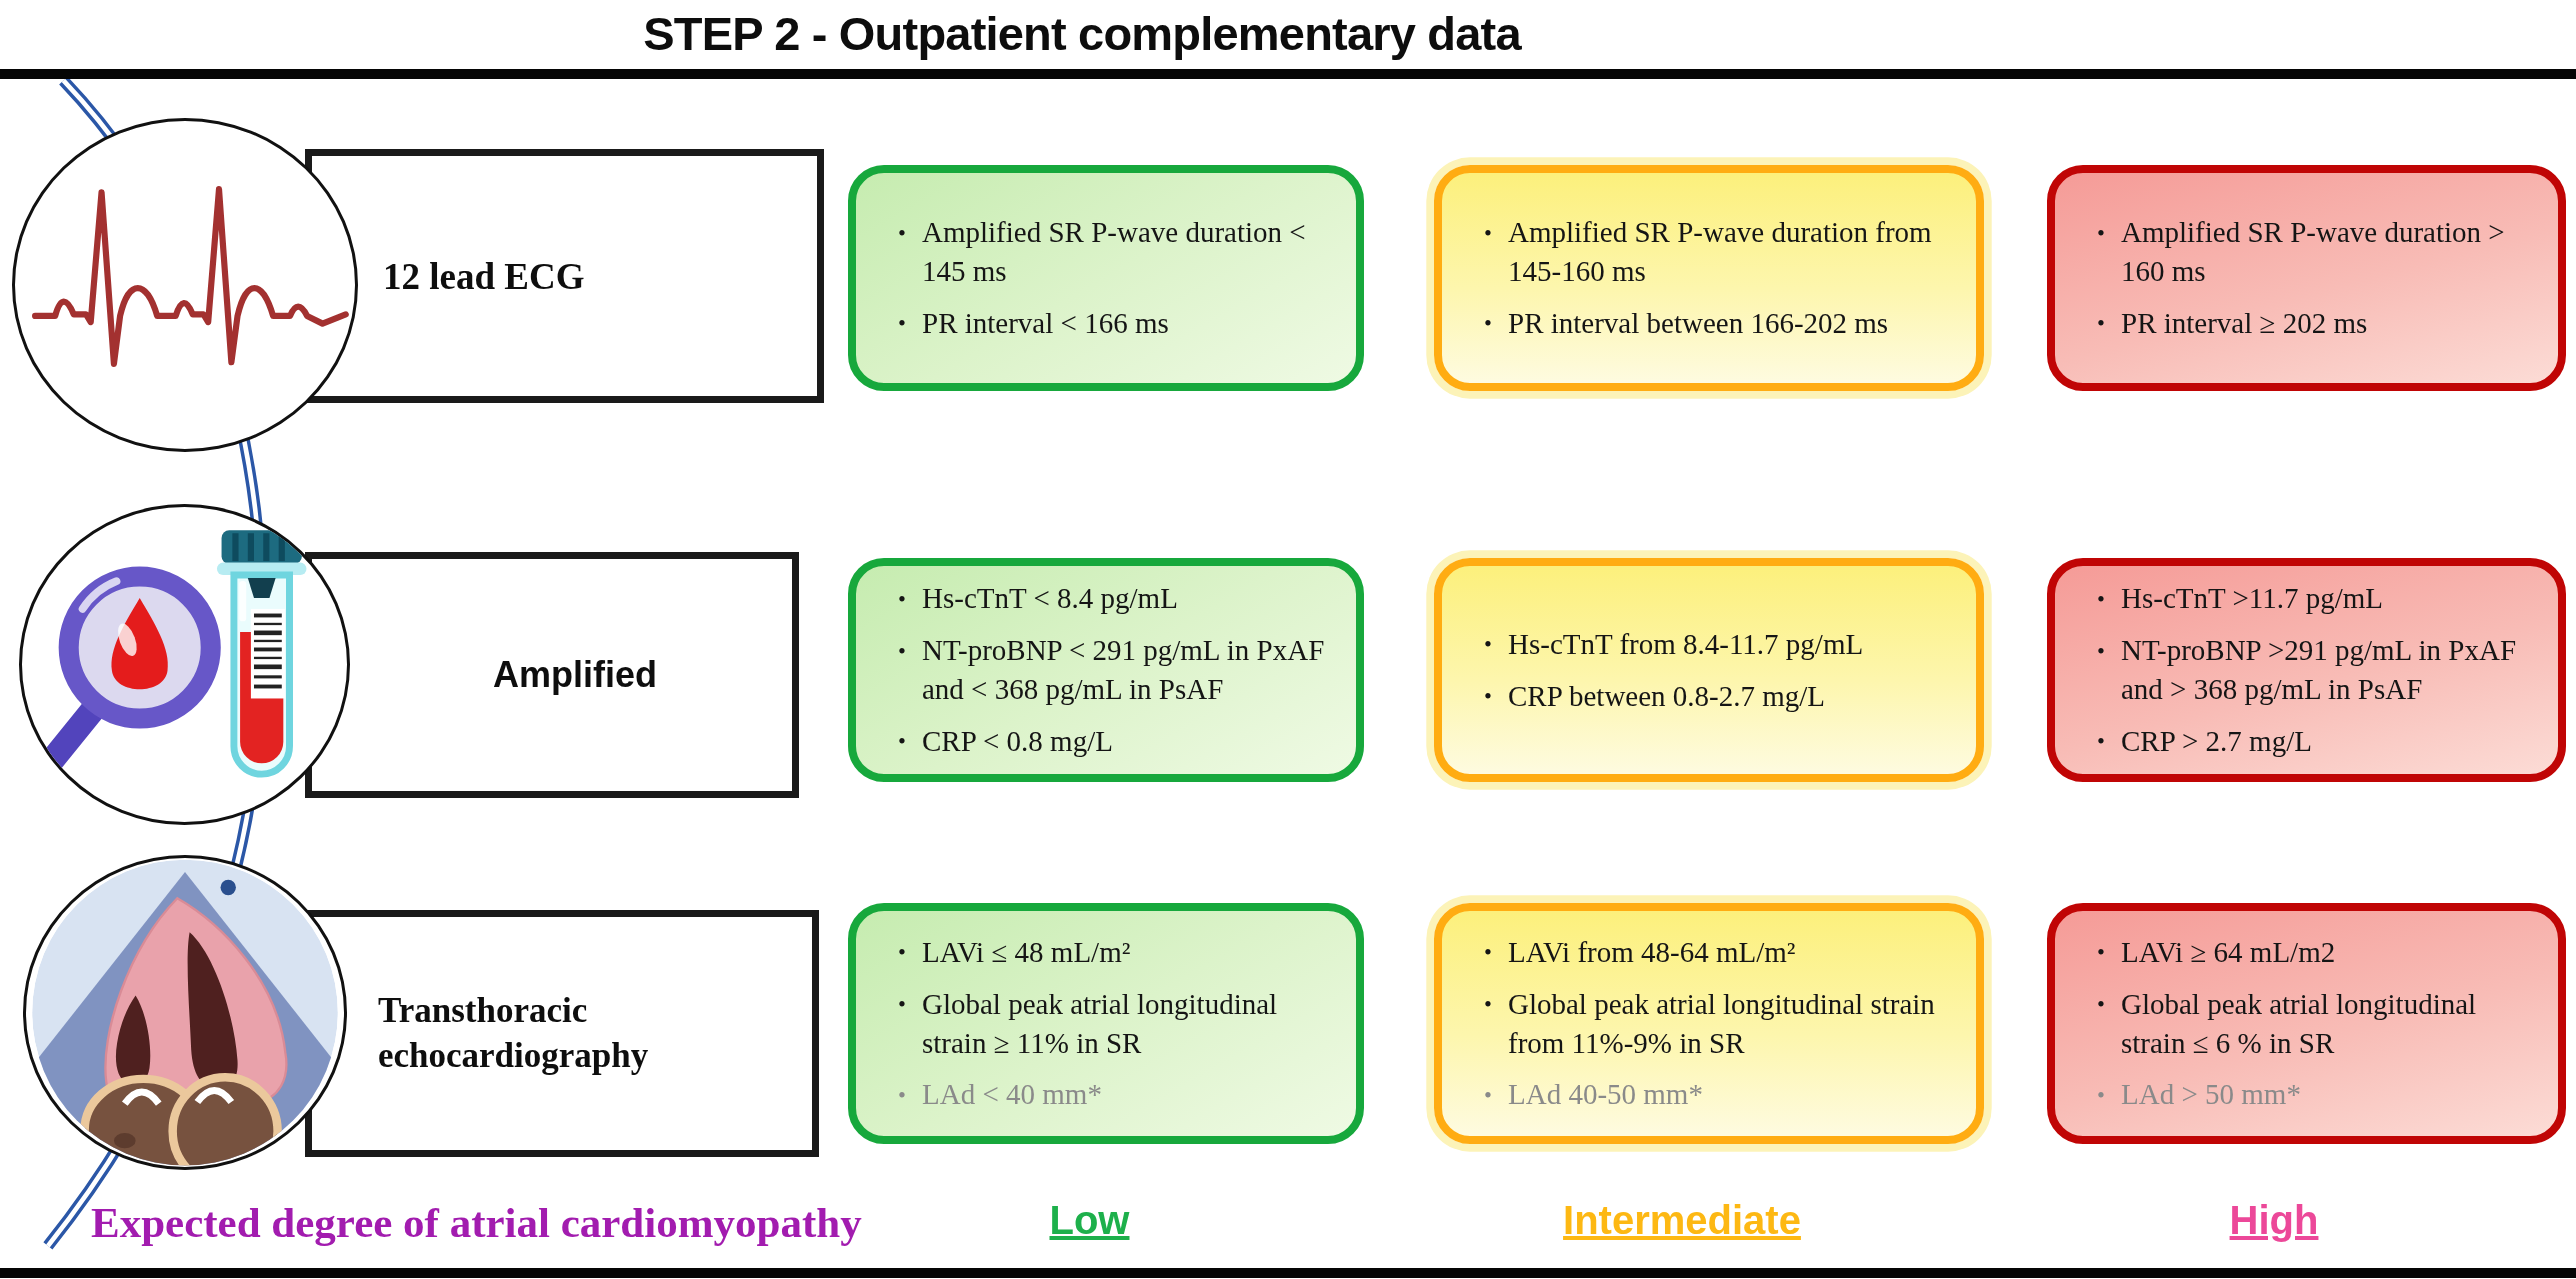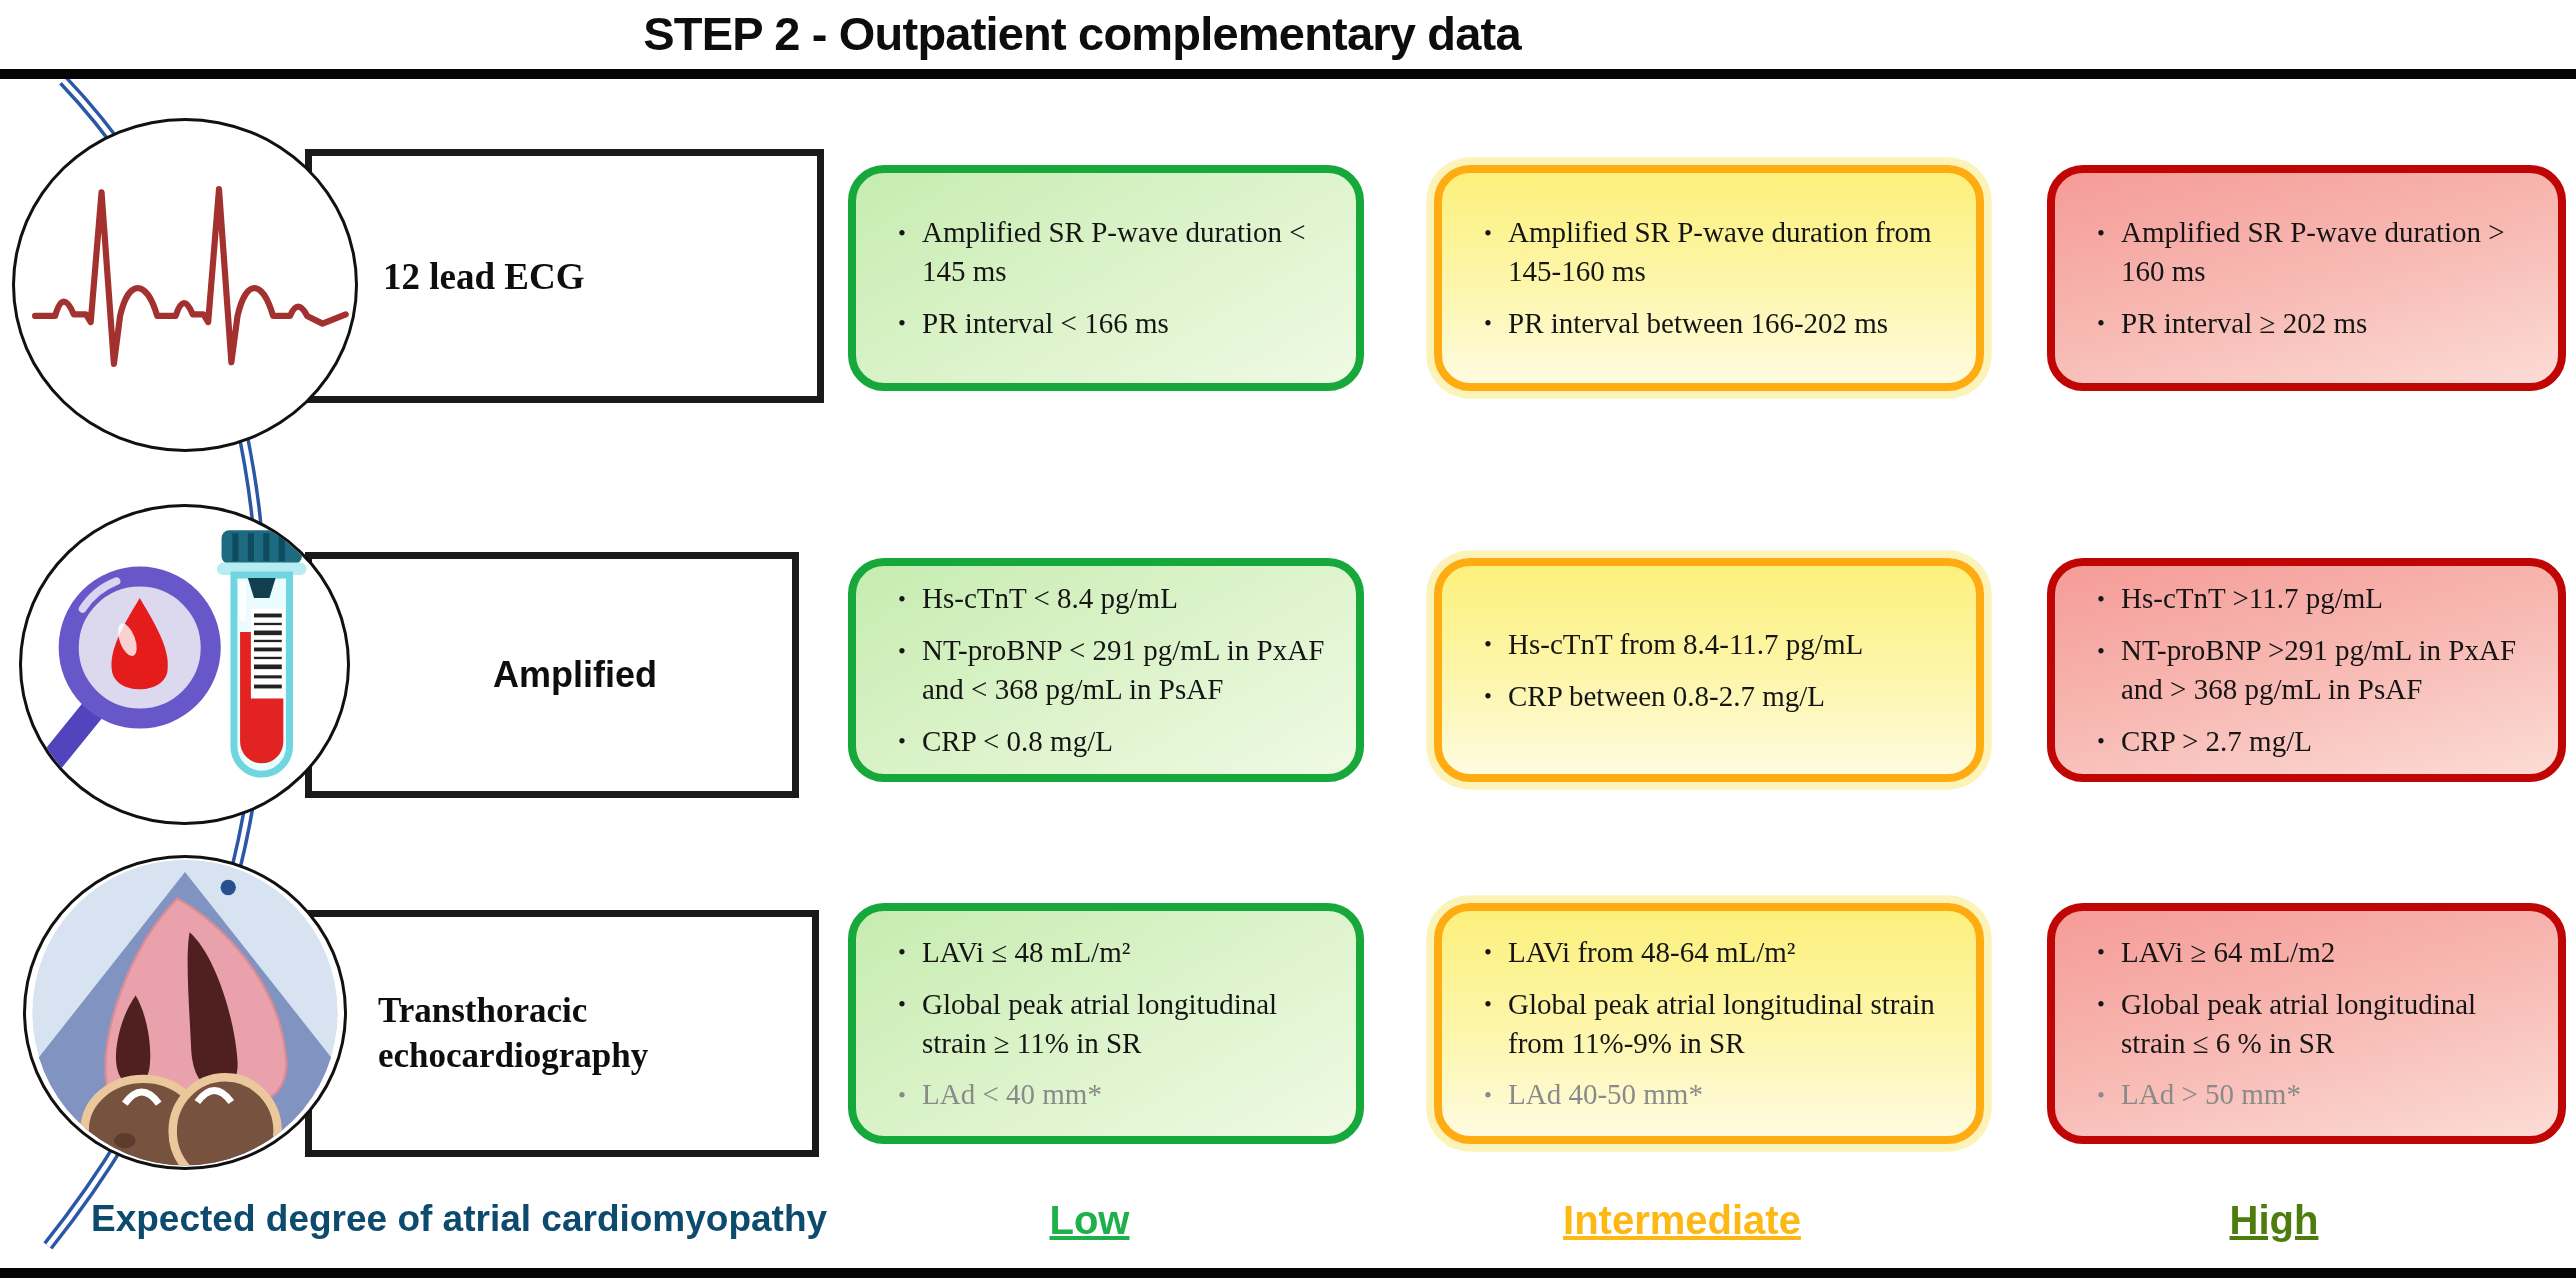--- a/index.html
+++ b/index.html
@@ -40,25 +40,25 @@
               background:linear-gradient(165deg,#f59b97 0%,#f8bcb6 55%,#fcdcd6 100%);}
   .row-1{top:165px;height:226px;}
   .row-2{top:558px;height:224px;}
   .row-3{top:903px;height:241px;}
   .bullet{display:flex;align-items:flex-start;}
   .dot{flex:0 0 40px;text-align:center;}
   .dot::before{content:"\2022";font-size:0.78em;position:relative;top:-1.5px;}
   .bt{flex:1 1 auto;}
   .muted{color:#8a8a8a;}
   
-  .footer-label{position:absolute;left:91px;top:1198px;font-size:37px;font-weight:bold;color:#0c4a6e;}
+  .footer-label{position:absolute;left:91px;top:1198px;font-size:43px;font-weight:bold;color:#a21caf;font-family:Liberation Serif, serif;}
   .level{position:absolute;top:1198px;font-size:40px;font-weight:bold;text-align:center;text-decoration:underline;}
   .level.low{left:989px;width:201px;color:#1db04b;}
   .level.intermediate{left:1489px;width:386px;color:#fdb813;}
-  .level.high{left:2158px;width:232px;color:#4d7c0f;}
+  .level.high{left:2158px;width:232px;color:#ec4899;}
 </style>
 </head>
 <body>
 
 <div class="canvas">
 
   <svg class="decor" width="2576" height="1280" viewBox="0 0 3333 1656">
     <path d="M 82 104 C 268 300 344 560 340 850 C 336 1130 238 1392 62 1612" fill="none" stroke="#2b57a7" stroke-width="15"></path>
     <path d="M 82 104 C 268 300 344 560 340 850 C 336 1130 238 1392 62 1612" fill="none" stroke="#ffffff" stroke-width="6"></path>
   </svg>

